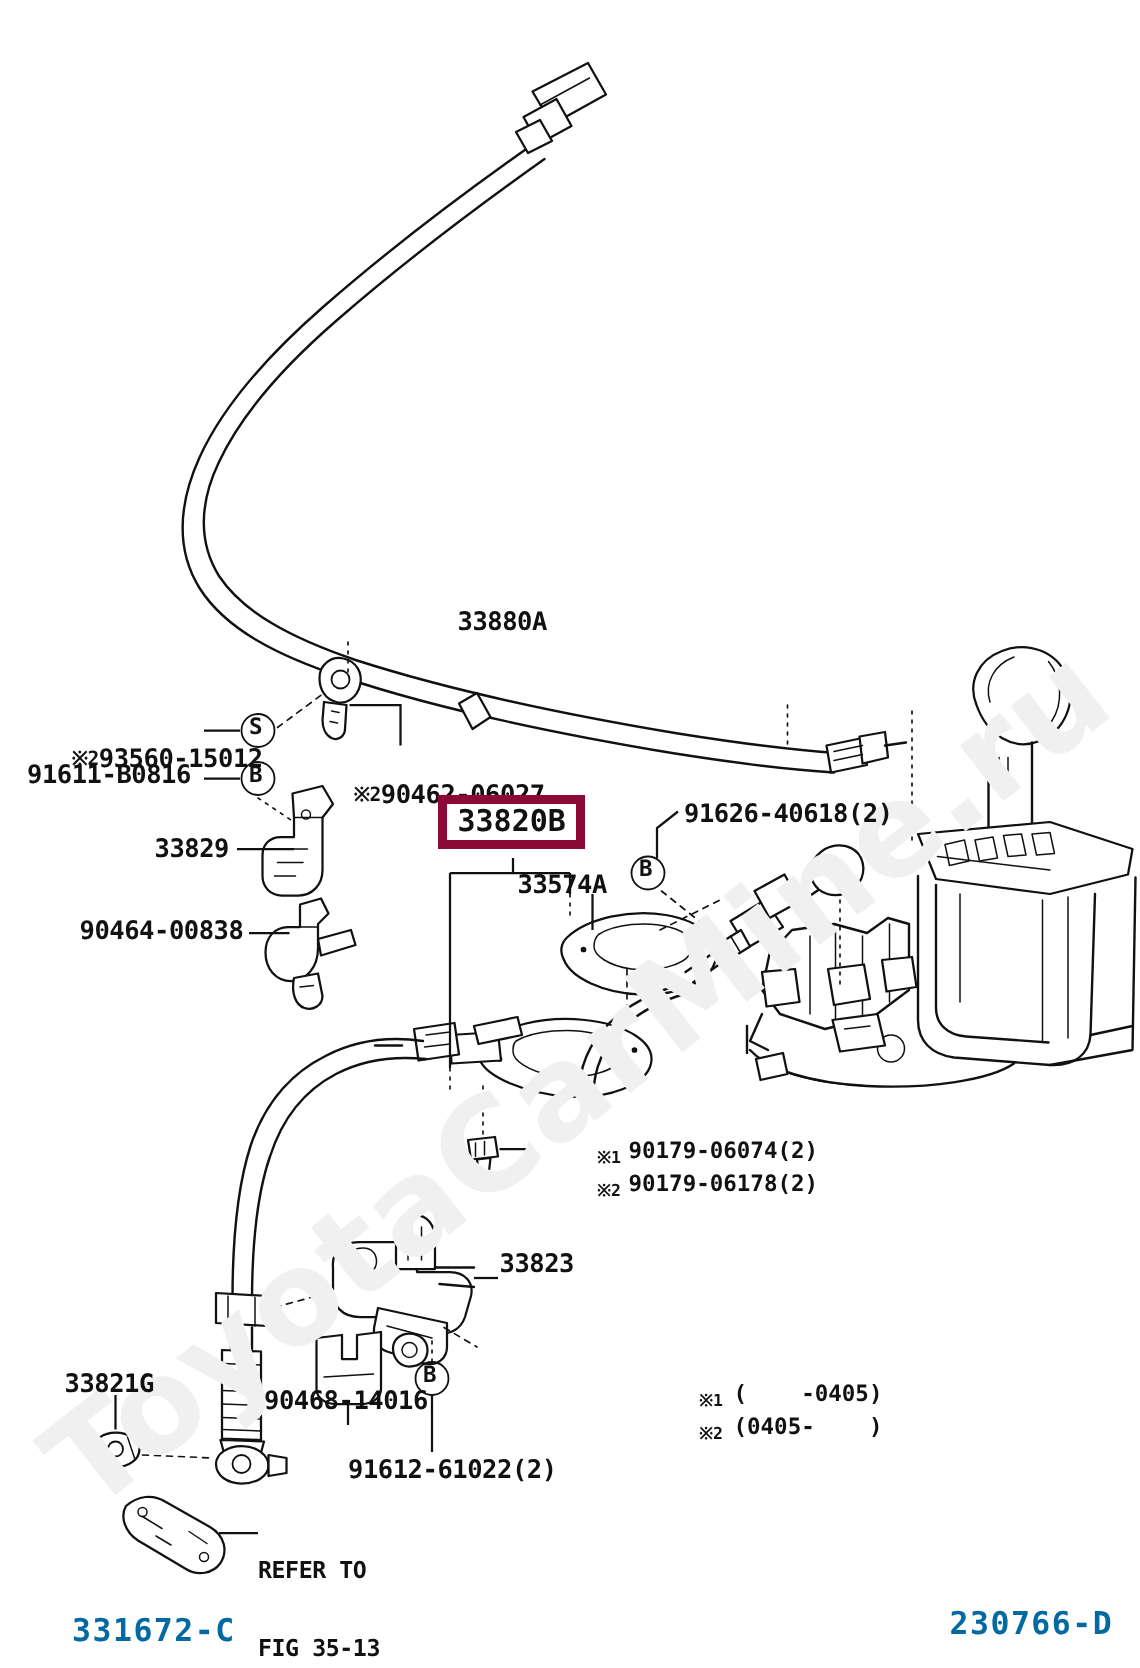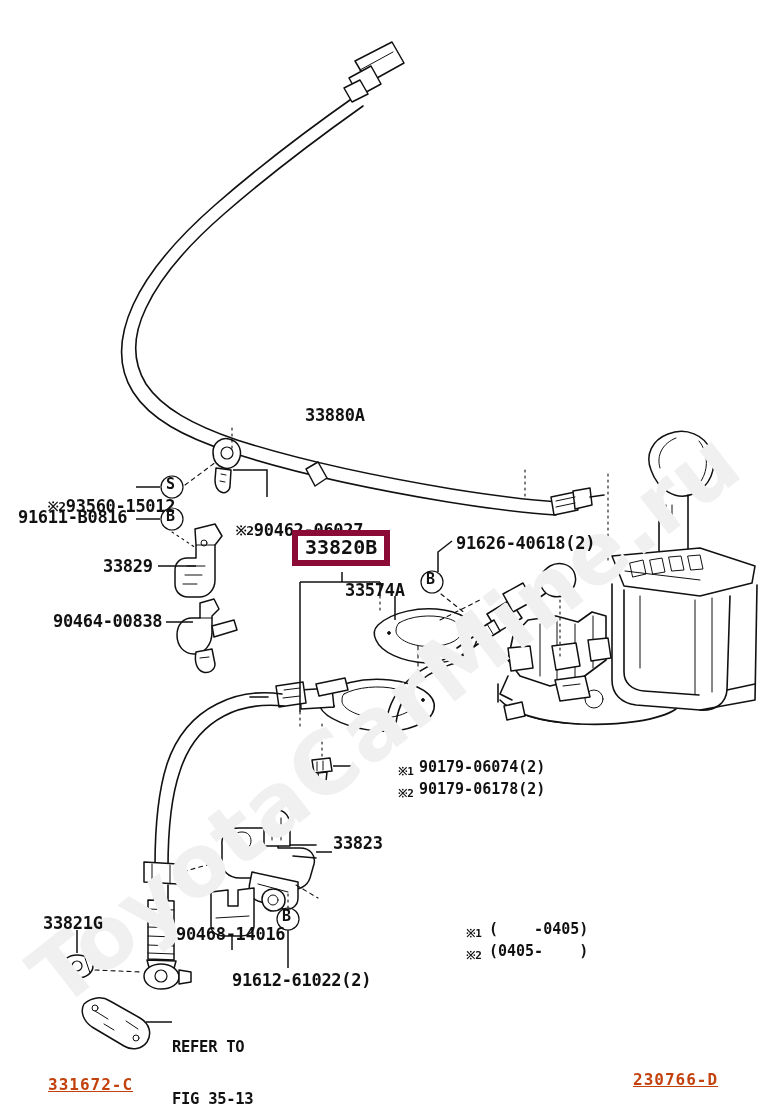--- a/index.html
+++ b/index.html
@@ -75,25 +75,24 @@
     font-size: 20px;
     font-weight: bold;
     color: #111111;
     letter-spacing: 0px;
     line-height: 1;
     display: block;
   }
   .footer-code {
     position: absolute;
     font-family: "DejaVu Sans Mono", "Liberation Mono", monospace;
-    font-size: 16px;
-    font-weight: bold;
-    color: #c2410c;
+    font-size: 21px;
+    font-weight: bold;
+    color: #0369a1;
     letter-spacing: 1px;
-    text-decoration: underline;
   }
   .note-line {
     position: absolute;
     font-family: "DejaVu Sans Mono", "Liberation Mono", monospace;
     font-size: 15px;
     font-weight: bold;
     color: #111111;
     white-space: pre;
   }
   .multiline {

